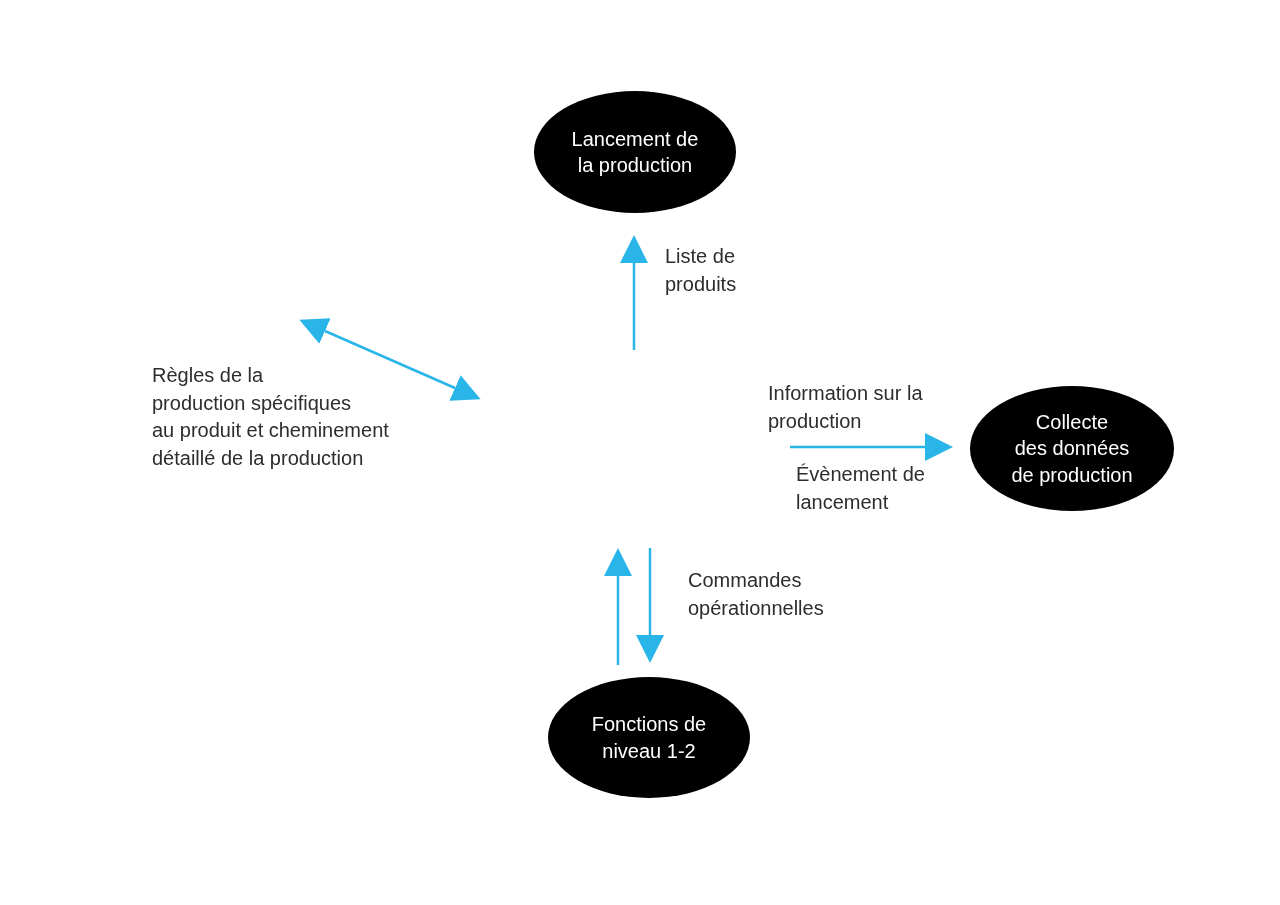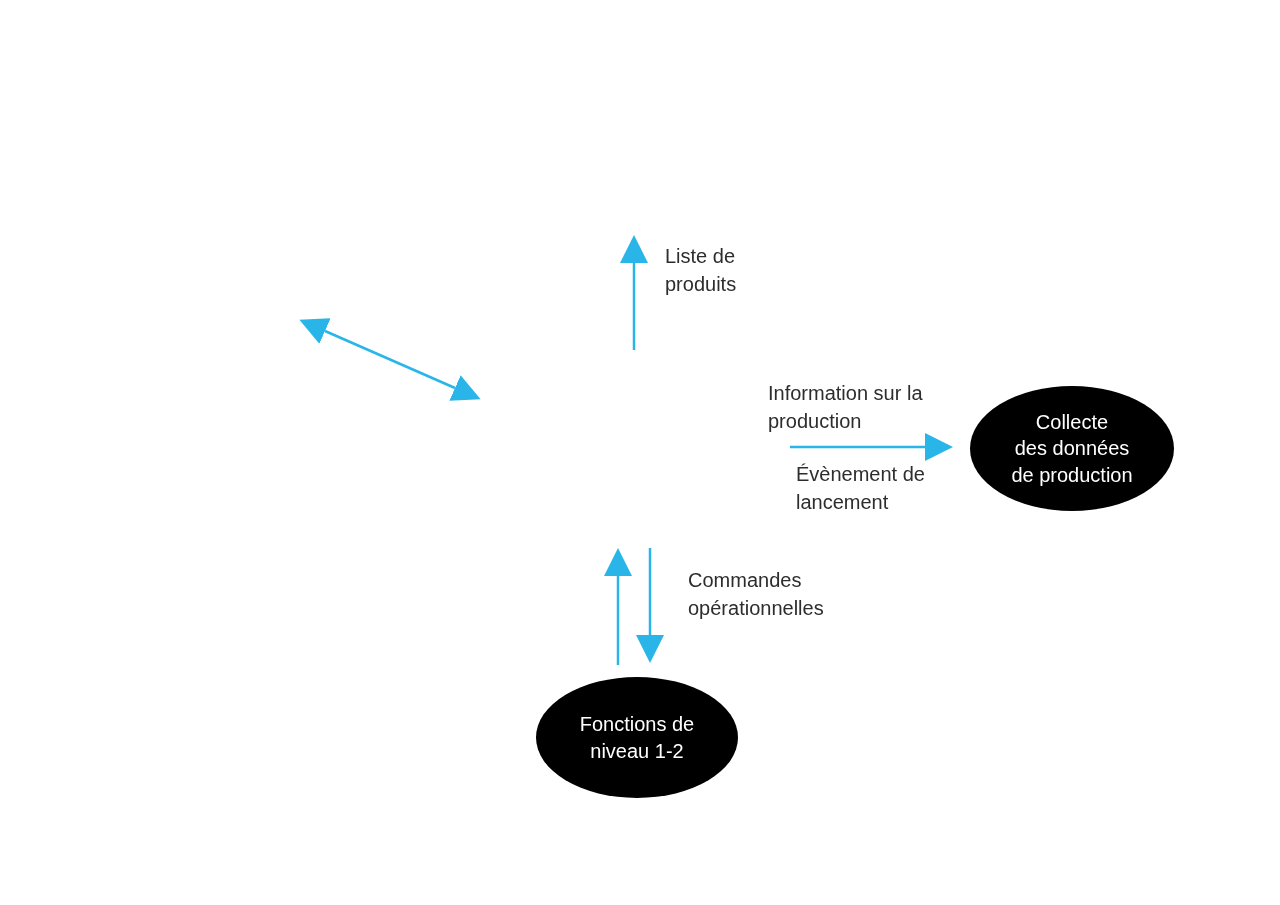--- a/index.html
+++ b/index.html
@@ -82,37 +82,45 @@
 
     <line class="arrow-line" x1="325" y1="331" x2="455" y2="388" marker-start="url(#head-start)" marker-end="url(#head-end)"></line>
 
     <line class="arrow-line" x1="790" y1="447" x2="925" y2="447" marker-end="url(#head-end)"></line>
 
     <line class="arrow-line" x1="618" y1="665" x2="618" y2="576" marker-end="url(#head-end)"></line>
 
     <line class="arrow-line" x1="650" y1="548" x2="650" y2="635" marker-end="url(#head-end)"></line>
   </svg>
 
+  <div class="node node-black" style="left:534px; top:91px; width:202px; height:122px;">
+    <span>Lancement de
+la production</span>
+  </div>
 
 
 
   <div class="node node-black" style="left:970px; top:386px; width:204px; height:125px;">
     <span>Collecte
 des données
 de production</span>
   </div>
 
-  <div class="node node-black" style="left:536px; top:677px; width:202px; height:121px;">
+  <div class="node node-black" style="left:548px; top:677px; width:202px; height:121px;">
     <span>Fonctions de
 niveau 1-2</span>
   </div>
 
   <div class="edge-label" style="left:665px; top:243px;">Liste de
 produits</div>
 
+  <div class="edge-label" style="left:152px; top:362px;">Règles de la
+production spécifiques
+au produit et cheminement
+détaillé de la production</div>
 
   <div class="edge-label" style="left:768px; top:380px;">Information sur la
 production</div>
 
   <div class="edge-label" style="left:796px; top:461px;">Évènement de
 lancement</div>
 
   <div class="edge-label" style="left:688px; top:567px;">Commandes
 opérationnelles</div>
 

